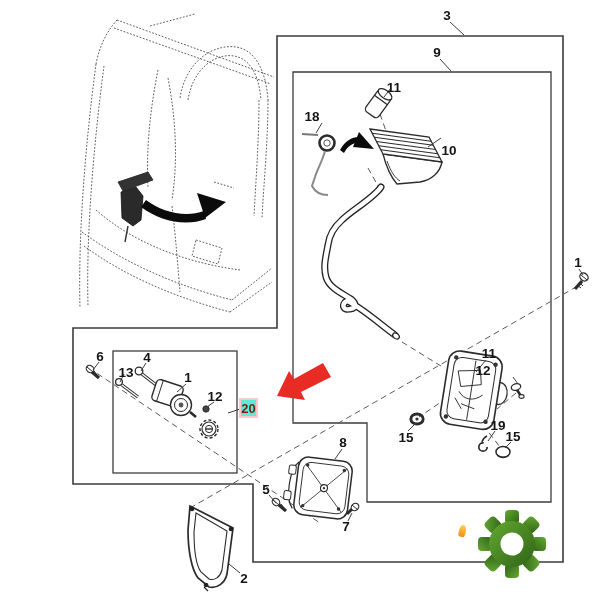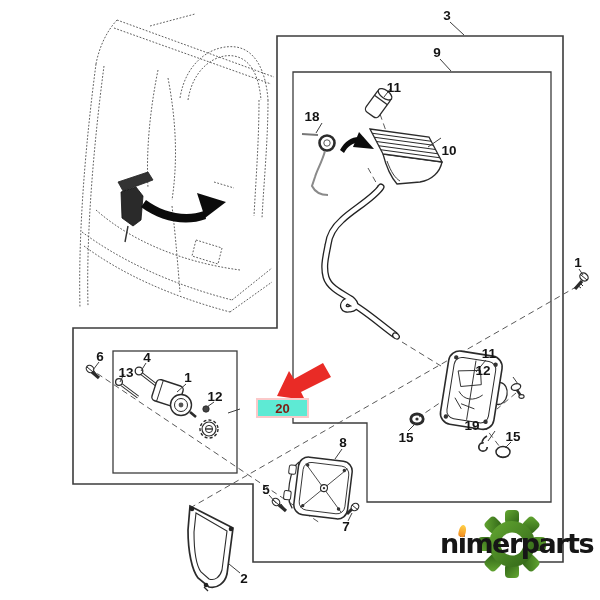--- a/index.html
+++ b/index.html
@@ -2,24 +2,24 @@
 <html><head>
 <meta charset="utf-8">
 <style>
   html,body{margin:0;padding:0;background:#fff;}
   .stage{position:relative;width:600px;height:600px;background:#fff;overflow:hidden;
          font-family:"Liberation Sans",sans-serif;}
   .stage svg.art{position:absolute;left:0;top:0;}
   .callout{position:absolute;transform:translate(-50%,-50%);
            font:bold 13.5px "Liberation Sans",sans-serif;color:#141414;
            letter-spacing:0;white-space:nowrap;}
-  .ref-badge{position:absolute;left:239px;top:398px;width:53px;height:20px;
+  .ref-badge{position:absolute;left:239px;top:398px;width:19px;height:20px;
              background:#5eead4;border:2px solid #fbc9c9;box-sizing:border-box;
              display:flex;align-items:center;justify-content:center;
-             font:bold 13px "Liberation Sans",sans-serif;color:#7d1d12;margin-left:17px;}
+             font:bold 13px "Liberation Sans",sans-serif;color:#7d1d12;}
   .wordmark{position:absolute;left:440px;top:528px;width:160px;
             font:bold 27px "DejaVu Sans",sans-serif;letter-spacing:-1.5px;
             color:#161616;}
   .flame{position:absolute;left:459px;top:525px;width:7px;height:12px;
          background:linear-gradient(#ffd24a,#f28a1e);
          border-radius:70% 90% 40% 60%;transform:rotate(16deg);}
 </style>
 </head>
 <body>
 
@@ -320,25 +320,24 @@
   <span class="callout" style="left:449px;top:150px">10</span>
   <span class="callout" style="left:578px;top:262px">1</span>
   <span class="callout" style="left:489px;top:353px">11</span>
   <span class="callout" style="left:483px;top:370px">12</span>
   <span class="callout" style="left:147px;top:357px">4</span>
   <span class="callout" style="left:100px;top:356px">6</span>
   <span class="callout" style="left:126px;top:372px">13</span>
   <span class="callout" style="left:188px;top:377px">1</span>
   <span class="callout" style="left:215px;top:396px">12</span>
   <span class="callout" style="left:406px;top:437px">15</span>
-  <span class="callout" style="left:472px;top:425px">19</span>
+  <span class="callout" style="left:498px;top:425px">19</span>
   <span class="callout" style="left:513px;top:436px">15</span>
   <span class="callout" style="left:343px;top:442px">8</span>
   <span class="callout" style="left:266px;top:489px">5</span>
   <span class="callout" style="left:346px;top:526px">7</span>
   <span class="callout" style="left:244px;top:578px">2</span>
 
   <div class="ref-badge">20</div>
 
-  <div class="wordmark">nimerparts</div>
   <div class="flame"></div>
 
 </div>
 
 </body></html>

